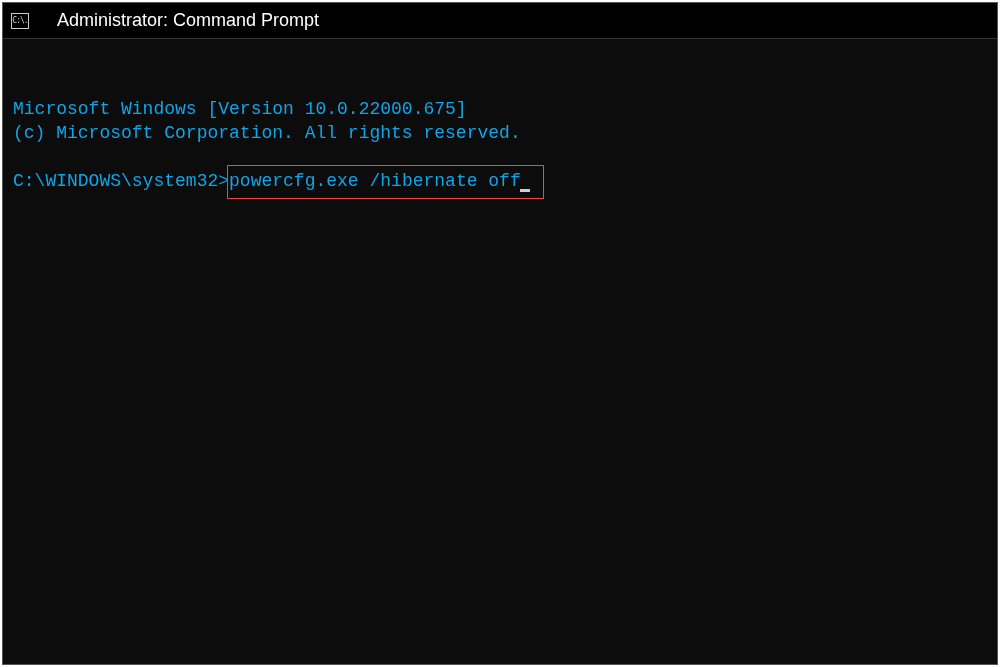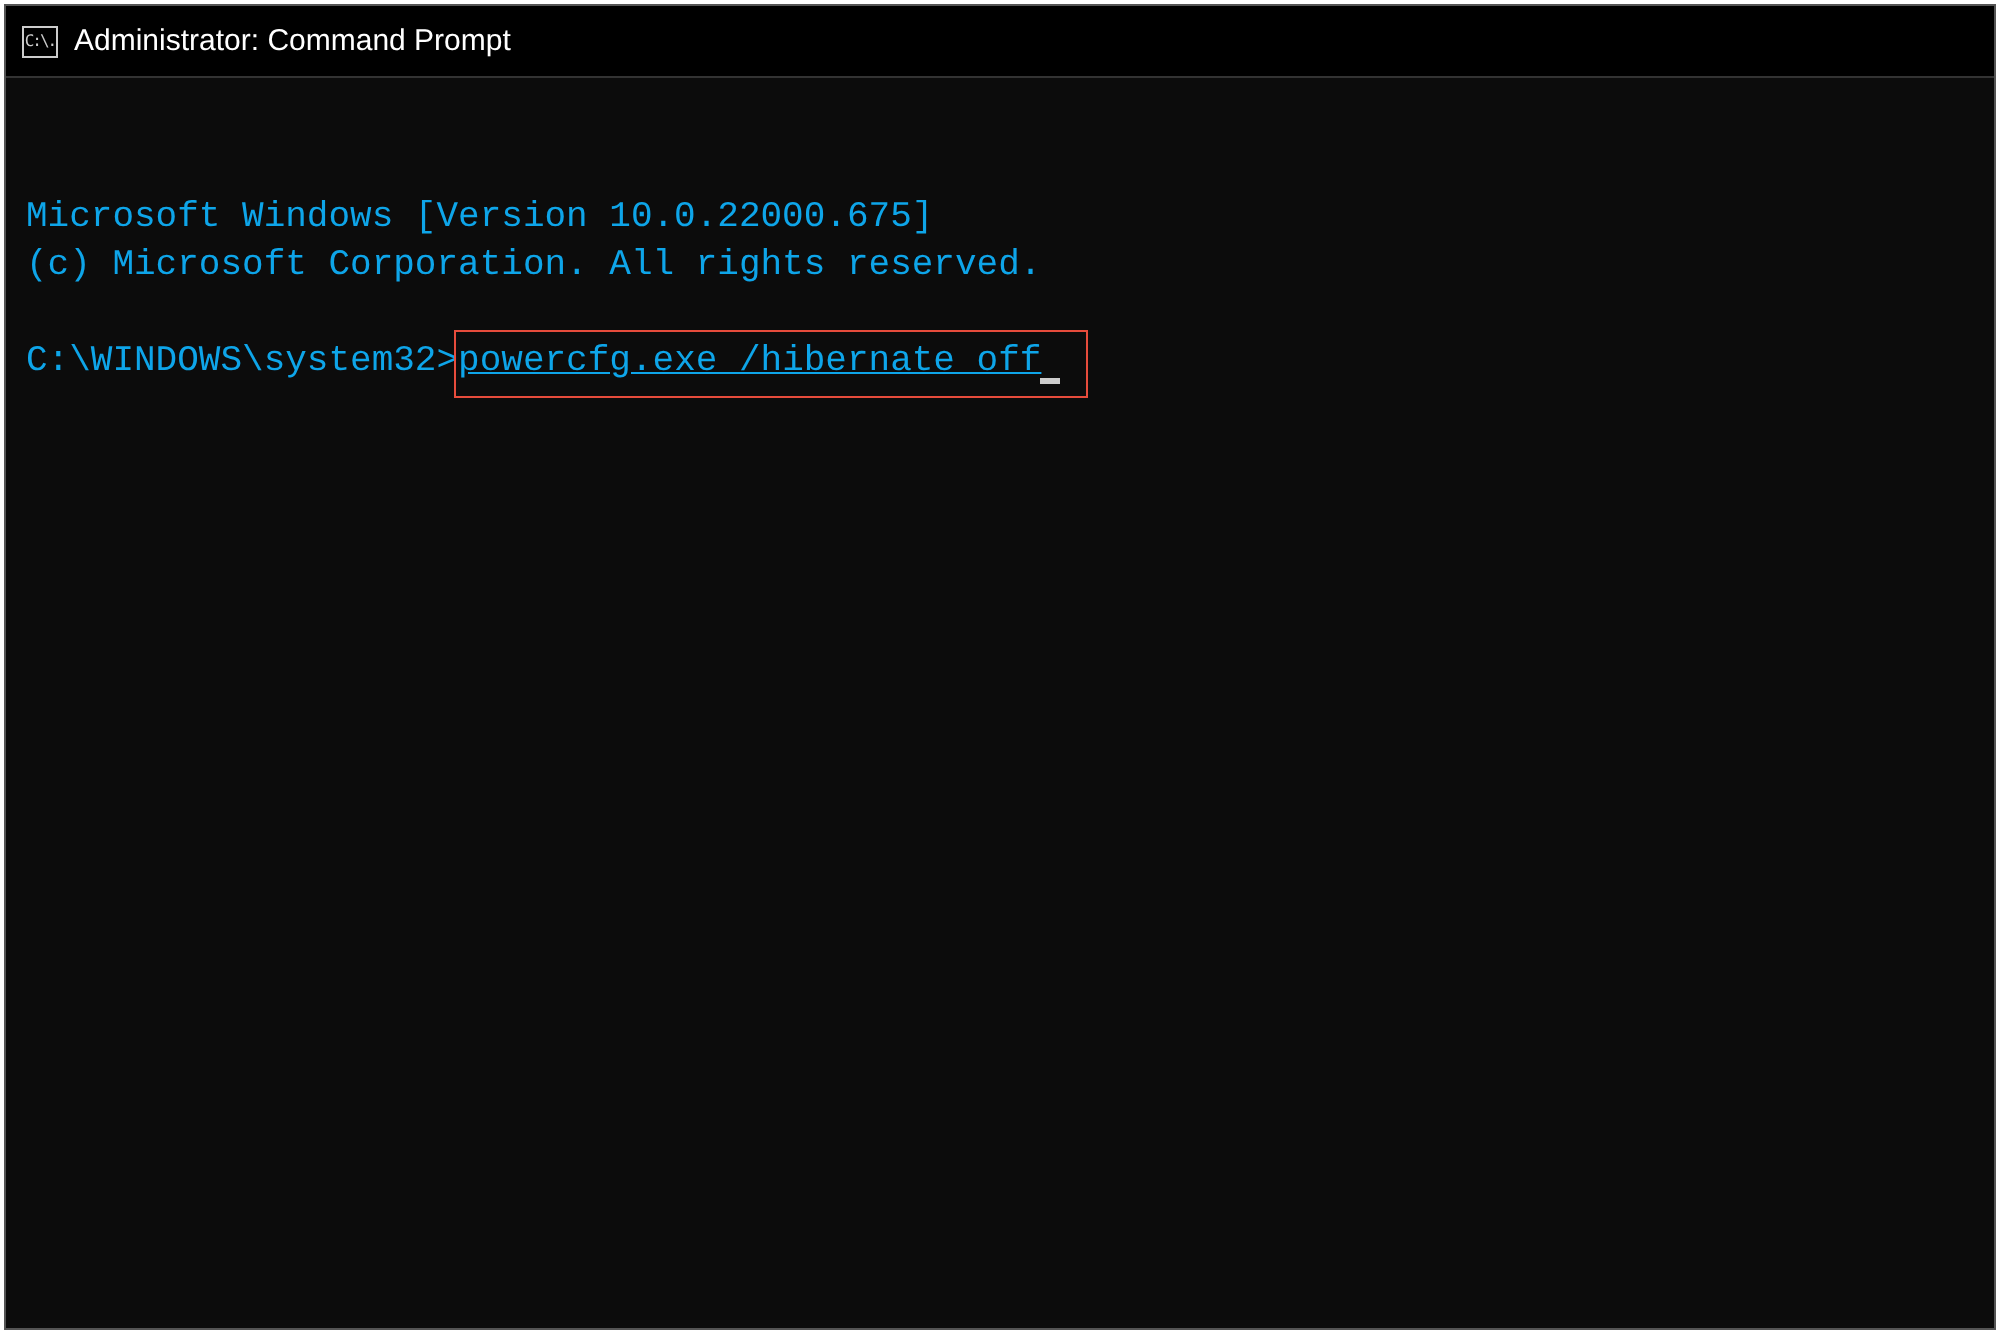--- a/index.html
+++ b/index.html
@@ -41,22 +41,23 @@
       color: #ccc;
       display: flex;
       align-items: center;
       justify-content: center;
       font-family: monospace;
       letter-spacing: -1px;
     }
     .title-text {
       color: #fff;
       font-family: "Segoe UI", Arial, sans-serif;
-      font-size: 15px;
+      font-size: 18px;
       font-weight: 400;
+      margin-left: 20px;
     }
     .terminal {
       flex: 1;
       background: #0c0c0c;
       padding: 10px 10px;
       font-family: Consolas, "Courier New", monospace;
       font-size: 18px;
       line-height: 24px;
       color: #0ea5e9;
       white-space: pre;
@@ -75,21 +76,20 @@
     .prompt-line {
       display: block;
       position: relative;
     }
     .prompt-text {
       display: inline;
     }
     .command-wrap {
       display: inline-block;
       position: relative;
-      text-decoration: underline;
     }
     .highlight-box {
       position: absolute;
       border: 1px solid #e74c3c;
       left: -2px;
       top: -4px;
       right: -14px;
       bottom: -6px;
       pointer-events: none;
     }

